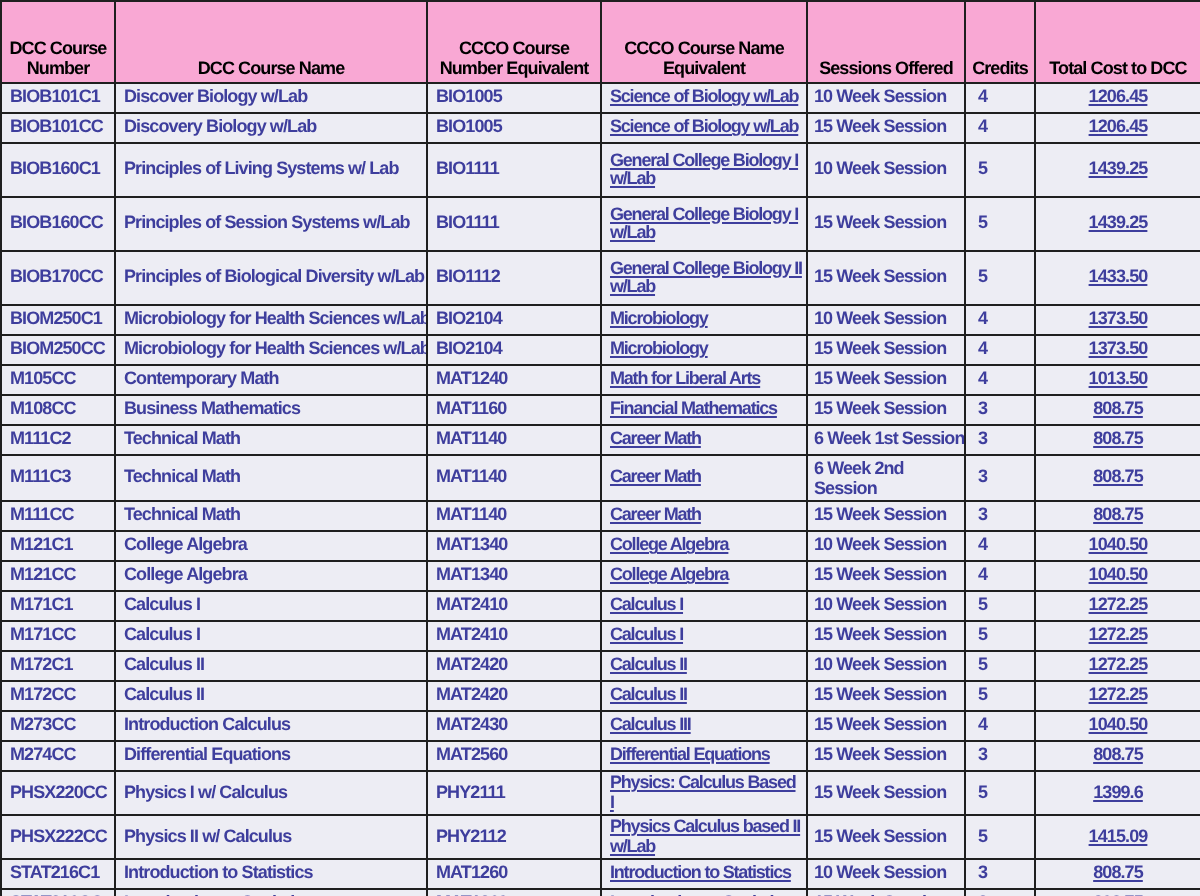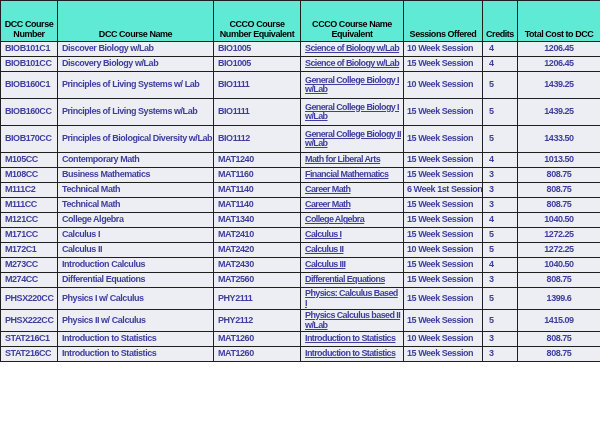--- a/index.html
+++ b/index.html
@@ -24,21 +24,21 @@
   th, td {
     border: 1.6px solid #1f1f1f;
     overflow: hidden;
     box-sizing: border-box;
   }
   thead tr { height: 27px; }
   tbody tr { height: 15px; }
   tbody tr.tall { height: 27px; }
   tbody tr.med  { height: 21px; }
   th {
-    background: #5eead4;
+    background: #f9a8d4;
     color: #000000;
     font-weight: bold;
     font-size: 9px;
     line-height: 10px;
     letter-spacing: -0.45px;
     vertical-align: bottom;
     padding: 18px 1px 2px 1px;
   }
   td {
     background: #ededf4;
@@ -51,21 +51,21 @@
     vertical-align: middle;
     padding: 1px 2px 1px 4px;
     white-space: nowrap;
   }
   
   td.c3 { white-space: normal; letter-spacing: -0.6px; text-decoration: underline; }   
   td.c4 { padding-left: 3px; padding-right: 0; }           
   td.c4.wrap { white-space: normal; vertical-align: top; padding-top: 2px; }
   td.c4.wrap .narrow { display: inline-block; width: 52px; }
   td.c5 { padding-left: 6px; }                             
-  td.c6 { text-align: center; padding: 1px; }              
+  td.c6 { text-align: center; padding: 1px; text-decoration: underline; }              
 </style>
 </head>
 <body>
 
 <div class="page">
   <table class="courses">
     <colgroup>
       <col style="width:57px">
       <col style="width:156px">
       <col style="width:87px">
@@ -108,37 +108,55 @@
           <td class="c0"><span>BIOB160C1</span></td>
           <td class="c1"><span>Principles of Living Systems w/ Lab</span></td>
           <td class="c2"><span>BIO1111</span></td>
           <td class="c3"><span>General College Biology I w/Lab</span></td>
           <td class="c4"><span>10 Week Session</span></td>
           <td class="c5"><span>5</span></td>
           <td class="c6"><span>1439.25</span></td>
         </tr>
         <tr class="tall">
           <td class="c0"><span>BIOB160CC</span></td>
-          <td class="c1"><span>Principles of Living Systems w/Lab</span></td>
+          <td class="c1"><span>Principles of Session Systems w/Lab</span></td>
           <td class="c2"><span>BIO1111</span></td>
           <td class="c3"><span>General College Biology I w/Lab</span></td>
           <td class="c4"><span>15 Week Session</span></td>
           <td class="c5"><span>5</span></td>
           <td class="c6"><span>1439.25</span></td>
         </tr>
         <tr class="tall">
           <td class="c0"><span>BIOB170CC</span></td>
           <td class="c1"><span>Principles of Biological Diversity w/Lab</span></td>
           <td class="c2"><span>BIO1112</span></td>
           <td class="c3"><span>General College Biology II w/Lab</span></td>
           <td class="c4"><span>15 Week Session</span></td>
           <td class="c5"><span>5</span></td>
           <td class="c6"><span>1433.50</span></td>
         </tr>
         <tr>
+          <td class="c0"><span>BIOM250C1</span></td>
+          <td class="c1"><span>Microbiology for Health Sciences w/Lab</span></td>
+          <td class="c2"><span>BIO2104</span></td>
+          <td class="c3"><span>Microbiology</span></td>
+          <td class="c4"><span>10 Week Session</span></td>
+          <td class="c5"><span>4</span></td>
+          <td class="c6"><span>1373.50</span></td>
+        </tr>
+        <tr>
+          <td class="c0"><span>BIOM250CC</span></td>
+          <td class="c1"><span>Microbiology for Health Sciences w/Lab</span></td>
+          <td class="c2"><span>BIO2104</span></td>
+          <td class="c3"><span>Microbiology</span></td>
+          <td class="c4"><span>15 Week Session</span></td>
+          <td class="c5"><span>4</span></td>
+          <td class="c6"><span>1373.50</span></td>
+        </tr>
+        <tr>
           <td class="c0"><span>M105CC</span></td>
           <td class="c1"><span>Contemporary Math</span></td>
           <td class="c2"><span>MAT1240</span></td>
           <td class="c3"><span>Math for Liberal Arts</span></td>
           <td class="c4"><span>15 Week Session</span></td>
           <td class="c5"><span>4</span></td>
           <td class="c6"><span>1013.50</span></td>
         </tr>
         <tr>
           <td class="c0"><span>M108CC</span></td>
@@ -152,52 +170,88 @@
         <tr>
           <td class="c0"><span>M111C2</span></td>
           <td class="c1"><span>Technical Math</span></td>
           <td class="c2"><span>MAT1140</span></td>
           <td class="c3"><span>Career Math</span></td>
           <td class="c4"><span>6 Week 1st Session</span></td>
           <td class="c5"><span>3</span></td>
           <td class="c6"><span>808.75</span></td>
         </tr>
         <tr>
+          <td class="c0"><span>M111C3</span></td>
+          <td class="c1"><span>Technical Math</span></td>
+          <td class="c2"><span>MAT1140</span></td>
+          <td class="c3"><span>Career Math</span></td>
+          <td class="c4 wrap"><span class="narrow">6 Week 2nd Session</span></td>
+          <td class="c5"><span>3</span></td>
+          <td class="c6"><span>808.75</span></td>
+        </tr>
+        <tr>
           <td class="c0"><span>M111CC</span></td>
           <td class="c1"><span>Technical Math</span></td>
           <td class="c2"><span>MAT1140</span></td>
           <td class="c3"><span>Career Math</span></td>
           <td class="c4"><span>15 Week Session</span></td>
           <td class="c5"><span>3</span></td>
           <td class="c6"><span>808.75</span></td>
         </tr>
         <tr>
+          <td class="c0"><span>M121C1</span></td>
+          <td class="c1"><span>College Algebra</span></td>
+          <td class="c2"><span>MAT1340</span></td>
+          <td class="c3"><span>College Algebra</span></td>
+          <td class="c4"><span>10 Week Session</span></td>
+          <td class="c5"><span>4</span></td>
+          <td class="c6"><span>1040.50</span></td>
+        </tr>
+        <tr>
           <td class="c0"><span>M121CC</span></td>
           <td class="c1"><span>College Algebra</span></td>
           <td class="c2"><span>MAT1340</span></td>
           <td class="c3"><span>College Algebra</span></td>
           <td class="c4"><span>15 Week Session</span></td>
           <td class="c5"><span>4</span></td>
           <td class="c6"><span>1040.50</span></td>
         </tr>
         <tr>
+          <td class="c0"><span>M171C1</span></td>
+          <td class="c1"><span>Calculus I</span></td>
+          <td class="c2"><span>MAT2410</span></td>
+          <td class="c3"><span>Calculus I</span></td>
+          <td class="c4"><span>10 Week Session</span></td>
+          <td class="c5"><span>5</span></td>
+          <td class="c6"><span>1272.25</span></td>
+        </tr>
+        <tr>
           <td class="c0"><span>M171CC</span></td>
           <td class="c1"><span>Calculus I</span></td>
           <td class="c2"><span>MAT2410</span></td>
           <td class="c3"><span>Calculus I</span></td>
           <td class="c4"><span>15 Week Session</span></td>
           <td class="c5"><span>5</span></td>
           <td class="c6"><span>1272.25</span></td>
         </tr>
         <tr>
           <td class="c0"><span>M172C1</span></td>
           <td class="c1"><span>Calculus II</span></td>
           <td class="c2"><span>MAT2420</span></td>
           <td class="c3"><span>Calculus II</span></td>
           <td class="c4"><span>10 Week Session</span></td>
+          <td class="c5"><span>5</span></td>
+          <td class="c6"><span>1272.25</span></td>
+        </tr>
+        <tr>
+          <td class="c0"><span>M172CC</span></td>
+          <td class="c1"><span>Calculus II</span></td>
+          <td class="c2"><span>MAT2420</span></td>
+          <td class="c3"><span>Calculus II</span></td>
+          <td class="c4"><span>15 Week Session</span></td>
           <td class="c5"><span>5</span></td>
           <td class="c6"><span>1272.25</span></td>
         </tr>
         <tr>
           <td class="c0"><span>M273CC</span></td>
           <td class="c1"><span>Introduction Calculus</span></td>
           <td class="c2"><span>MAT2430</span></td>
           <td class="c3"><span>Calculus III</span></td>
           <td class="c4"><span>15 Week Session</span></td>
           <td class="c5"><span>4</span></td>

